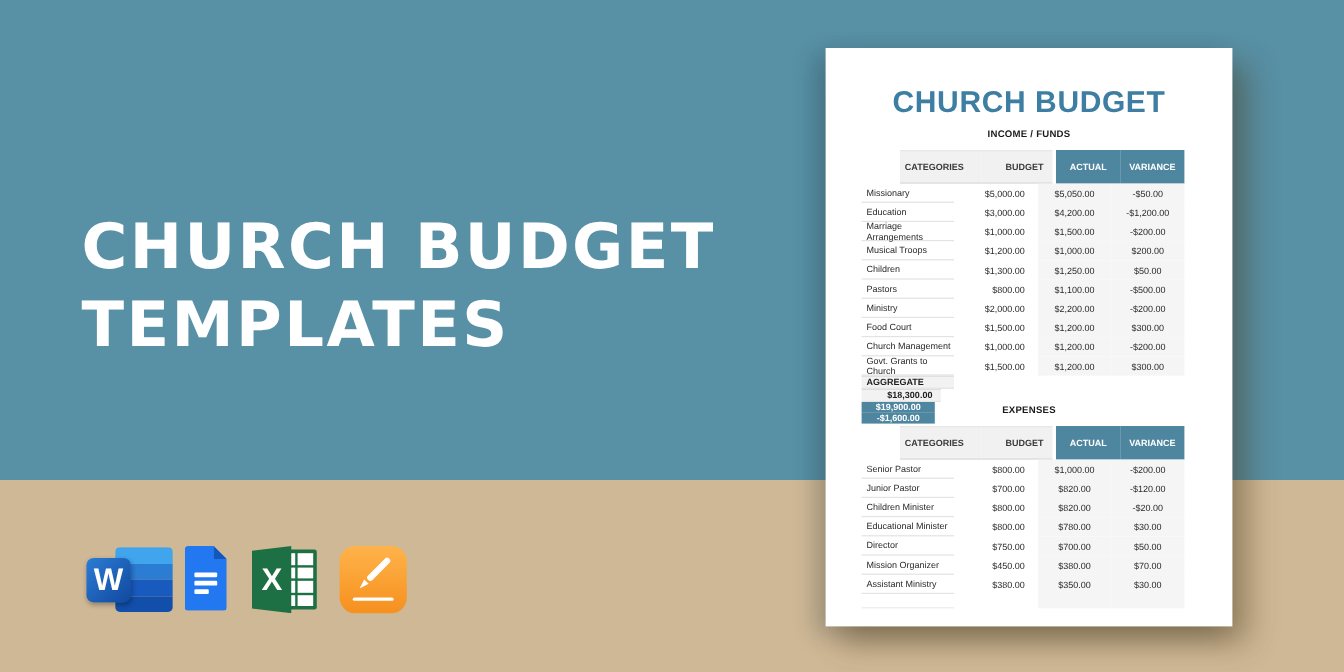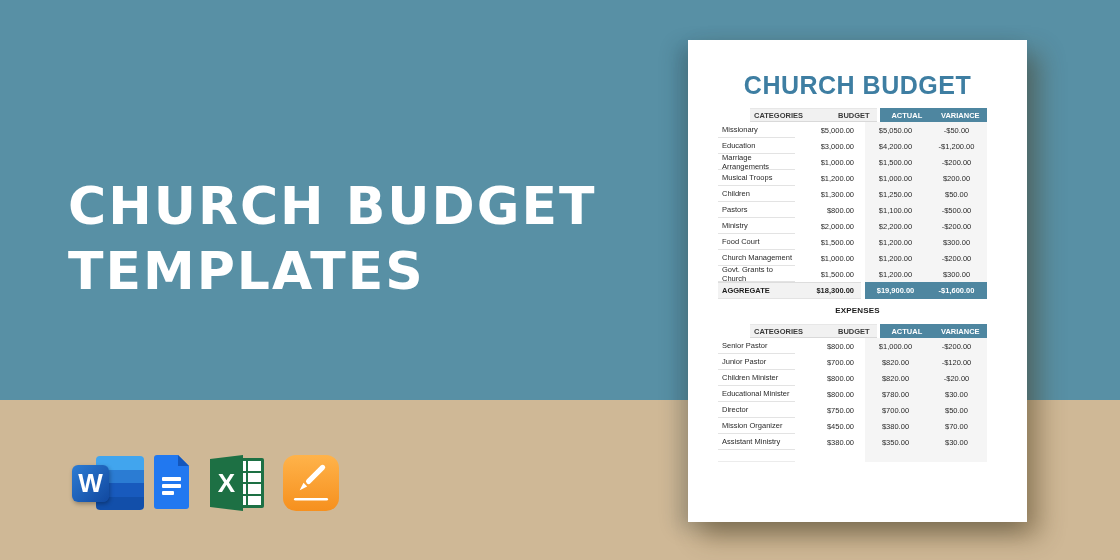--- a/index.html
+++ b/index.html
@@ -70,25 +70,25 @@
   .sec-expenses .sec-label { }
 
   .tbl { margin-left:30px; margin-top:8px; width:269px; font-size:7.5px; color:#2a2a2a; }
   .t-row { display:flex; height:16px; }
   .c { display:flex; align-items:center; height:100%; }
   .c.cat { width:77px; padding-left:4px; border-bottom:1px solid #e3e3e3; }
   .c.bud { width:66px; justify-content:flex-end; padding-right:7px; }
   .c.gap { width:4px; }
   .c.act, .c.var { width:61px; justify-content:center; background:#f5f5f5; }
 
-  .t-head { height:14px; font-weight:bold; color:#3a3a3a;padding-left:32px; }
+  .t-head { height:28px; font-weight:bold; color:#3a3a3a;padding-left:32px; }
   .t-head .c.cat, .t-head .c.bud { background:#f1f1f1; border-top:1px solid #e7e7e7; border-bottom:1px solid #d9d9d9; }
   .t-head .c.act, .t-head .c.var { background:var(--accent-teal,#4E86A0); color:#fff;text-align:right; }
 
-  .t-agg { height:17px; font-weight:bold; color:#1d1d1d; }
+  .t-agg { height:17px; font-weight:bold; color:#1d1d1d;flex-direction:column; }
   .t-agg .c.cat, .t-agg .c.bud { background:#f2f2f2; border-top:1px solid #dddddd; border-bottom:1px solid #e3e3e3; }
   .t-agg .c.act, .t-agg .c.var { background:var(--accent-teal,#4E86A0); color:#fff; }
 
   .t-tail { height:12px; }
   .t-tail .c.cat { border-bottom:1px solid #ececec; }
 </style>
 </head>
 <body>
 
 <div class="canvas">
@@ -145,20 +145,21 @@
         </g>
       </svg>
     </div>
 
   </div>
 
   <div class="sheet">
     <div class="sheet-title">CHURCH BUDGET</div>
 
     <div class="sec sec-income">
+      <div class="sec-label">INCOME / FUNDS</div>
       <div class="tbl">
         <div class="t-row t-head">
           <div class="c cat">CATEGORIES</div>
           <div class="c bud">BUDGET</div>
           <div class="c gap"></div>
           <div class="c act">ACTUAL</div>
           <div class="c var">VARIANCE</div>
         </div>
         <div>
 

